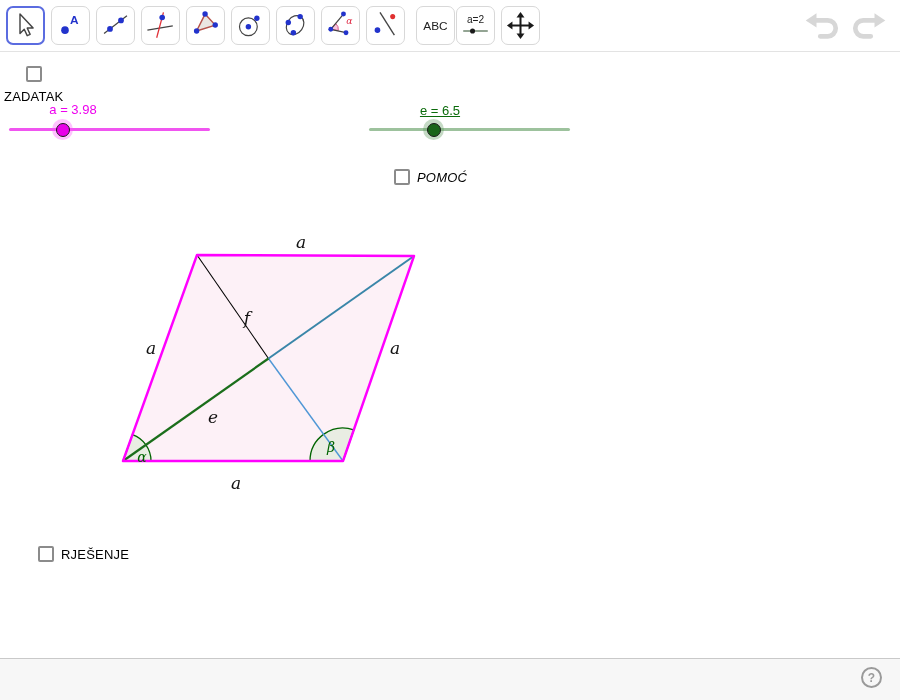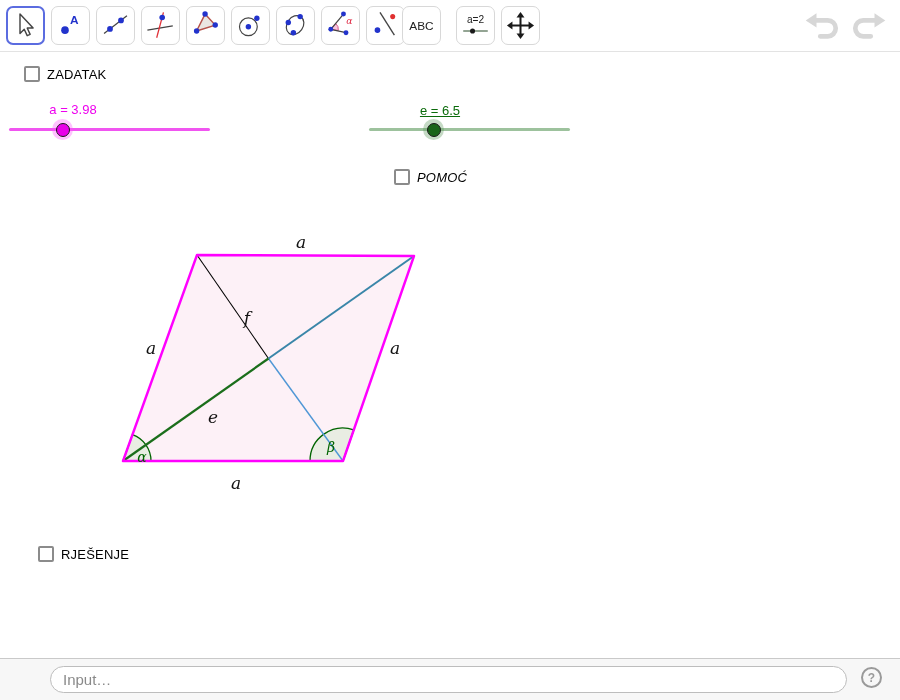--- a/index.html
+++ b/index.html
@@ -129,21 +129,21 @@
   </button>
 
   <button class="tool-btn" style="left:366px" data-interactable="true">
     <svg width="33" height="33" viewBox="0 0 39 39" data-interactable="false">
       <line x1="13" y1="4" x2="30" y2="31" stroke="#444" stroke-width="1.6"></line>
       <circle cx="10" cy="25" r="3.3" fill="#2233cc"></circle>
       <circle cx="28" cy="9" r="3" fill="#e03030"></circle>
     </svg>
   </button>
 
-  <button class="tool-btn" style="left:402px" data-interactable="true">
+  <button class="tool-btn" style="left:416px" data-interactable="true">
     <svg width="35" height="33" viewBox="0 0 39 39" data-interactable="false">
       <text x="19.5" y="24.5" text-anchor="middle" font-size="14" font-weight="500" fill="#222" font-family="Liberation Sans, sans-serif">ABC</text>
     </svg>
   </button>
 
   <button class="tool-btn" style="left:456px" data-interactable="true">
     <svg width="33" height="33" viewBox="0 0 39 39" data-interactable="false">
       <text x="19.5" y="17" text-anchor="middle" font-size="12" fill="#222" font-family="Liberation Sans, sans-serif">a=2</text>
       <line x1="5" y1="26" x2="34" y2="26" stroke="#7f937f" stroke-width="2"></line>
       <circle cx="16" cy="26" r="3" fill="#1a1a1a"></circle>
@@ -171,21 +171,21 @@
       <svg width="38" height="30" viewBox="0 0 40 32" data-interactable="false">
         <path d="M30,10 H16 a8.5,8.5 0 0 0 0,17 h8" stroke="#d7d7d7" stroke-width="5" fill="none" stroke-linecap="round"></path>
         <polygon points="28,2.5 28,17.5 39.5,10" fill="#d7d7d7"></polygon>
       </svg>
     </button>
   </div>
 </div>
 
 <div class="canvas" data-interactable="true">
 
-  <div class="cb" style="left:24px; top:14px;" data-interactable="true">
+  <div class="cb" style="left:4px; top:14px;flex-direction:column;" data-interactable="true">
     <span class="box" data-interactable="true"></span>
     <span class="lbl" data-interactable="false">ZADATAK</span>
   </div>
 
   <div class="slider-label a" style="left:73px; top:50px;text-align:center;" data-interactable="false">a = 3.98</div>
   <div class="track a" style="left:9px; top:76px; width:201px;" data-interactable="true"></div>
   <div class="handle a" style="left:52px; top:67px;" data-interactable="true">
     <span class="knob" data-interactable="false"></span>
   </div>
 
@@ -220,17 +220,16 @@
     <text class="angle-lbl" x="331" y="452" data-interactable="false">β</text>
   </svg>
 
   <div class="cb" style="left:38px; top:494px;" data-interactable="true">
     <span class="box" data-interactable="true"></span>
     <span class="lbl" data-interactable="false">RJEŠENJE</span>
   </div>
 </div>
 
 <div class="inputbar" data-interactable="false">
-  <input type="text" data-interactable="true" placeholder="Input…" style="">
   <button class="help-btn" data-interactable="true">
     <span data-interactable="false">?</span>
   </button>
 </div>
 
 </body></html>

